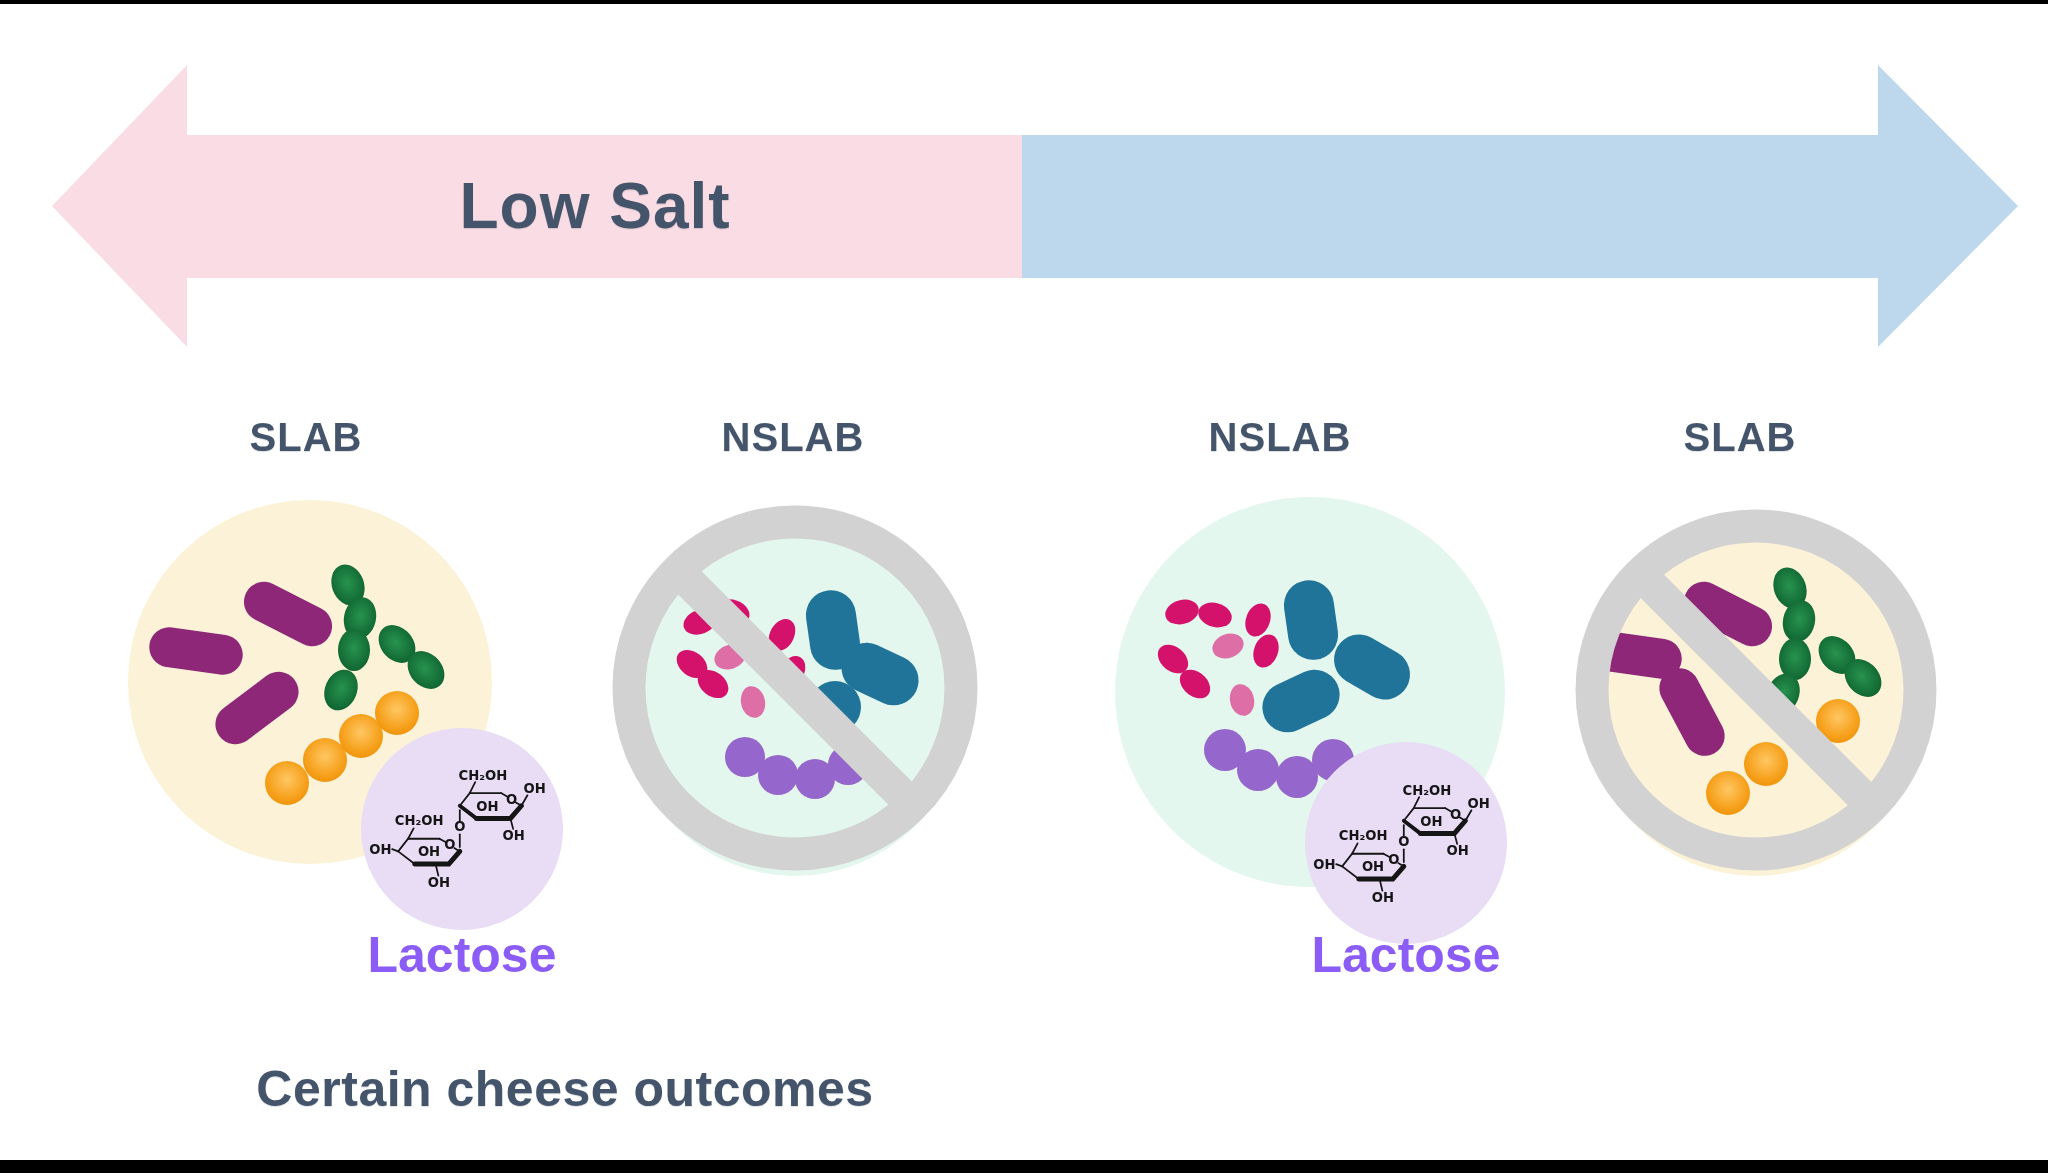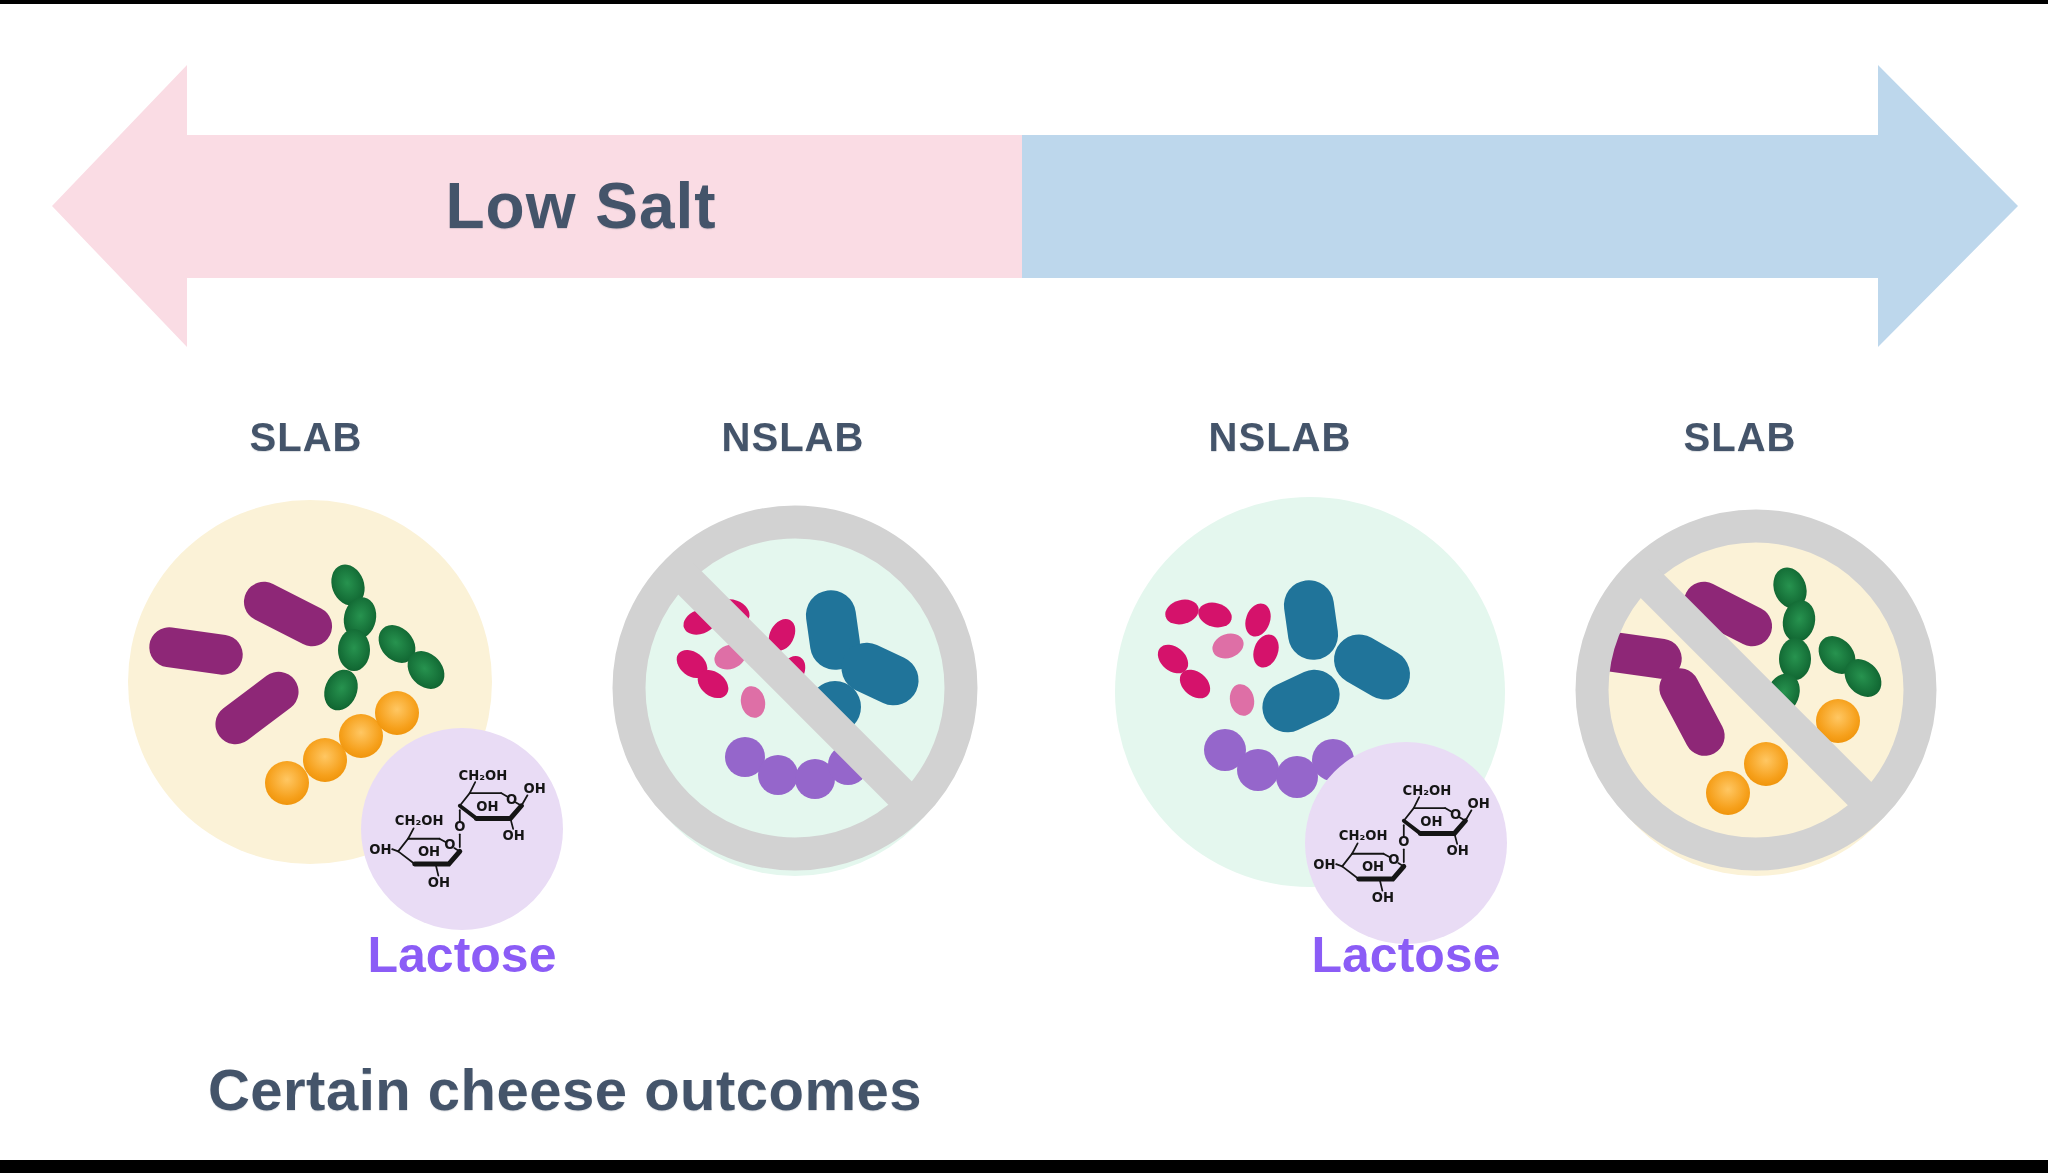--- a/index.html
+++ b/index.html
@@ -9,23 +9,23 @@
   }
   .bar{position:absolute;left:0;width:2048px;background:#000;}
   .bar.top{top:0;height:4px;}
   .bar.bottom{top:1160px;height:13px;}
   svg.art{position:absolute;left:0;top:0;width:2048px;height:1173px;}
   .label{
     position:absolute;transform:translate(-50%,-50%);
     color:#44546A;font-weight:bold;white-space:nowrap;
     text-shadow:0 1px 1px rgba(60,70,90,0.18);
   }
-  .salt-label{font-size:64px;letter-spacing:1px;}
+  .salt-label{font-size:64px;letter-spacing:1px;margin-left:14px;}
   .group-label{font-size:40px;letter-spacing:1px;}
-  .outcome-label{font-size:58px;letter-spacing:0.5px;}
+  .outcome-label{font-size:50px;letter-spacing:0.5px;}
   .lactose-label{font-size:50px;color:#8b5cf6;text-shadow:none;}
   .mol-text{
     font-family:"DejaVu Sans","Liberation Sans",sans-serif;
     font-weight:bold;font-size:24px;
   }
 </style>
 </head>
 <body>
 
 <div class="stage">

